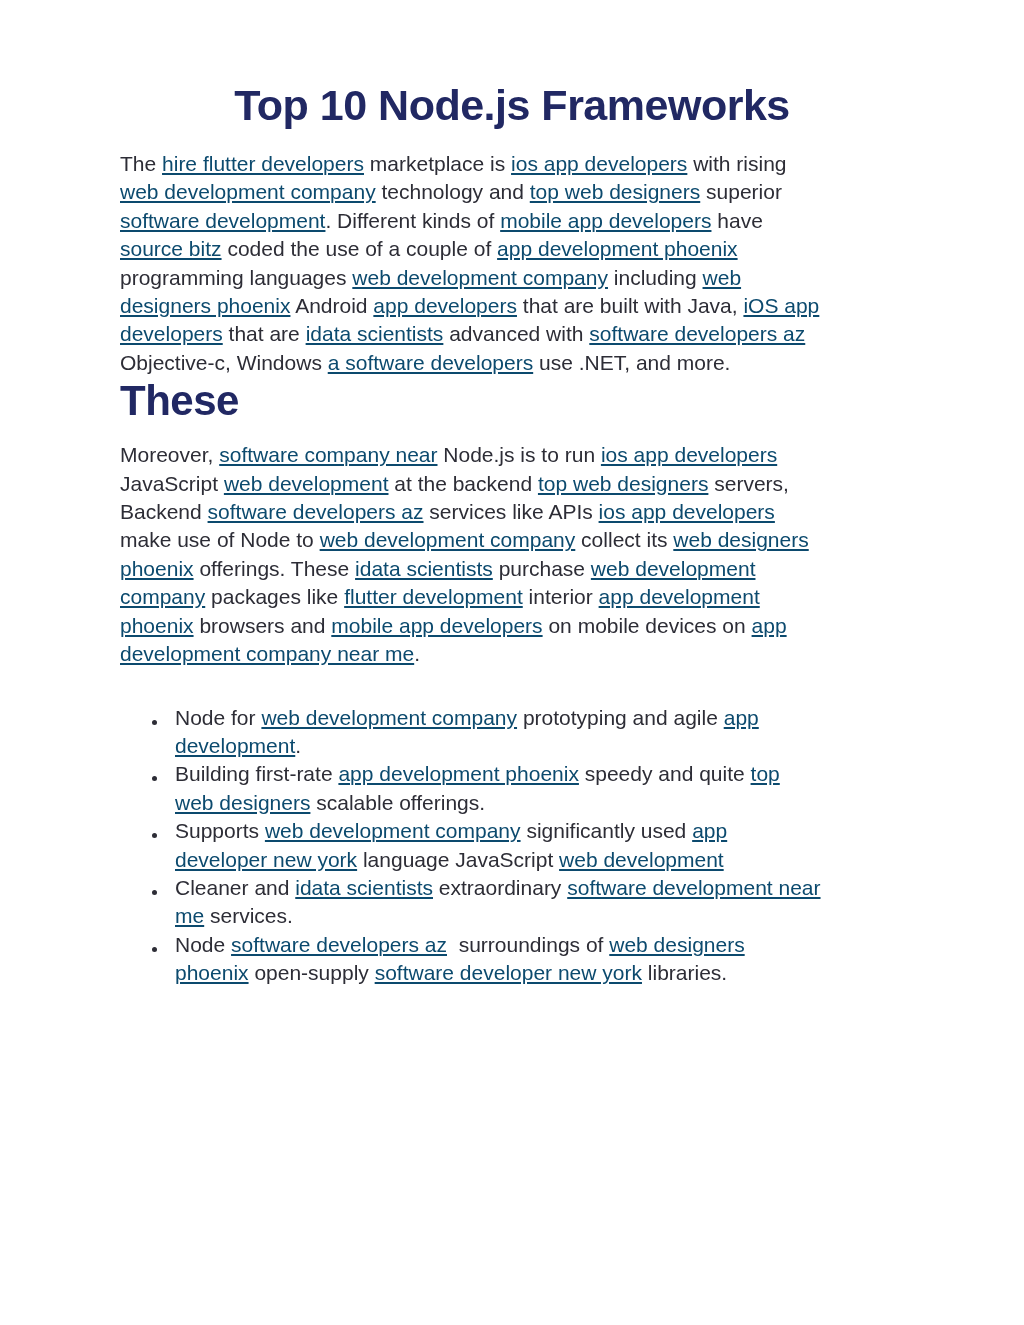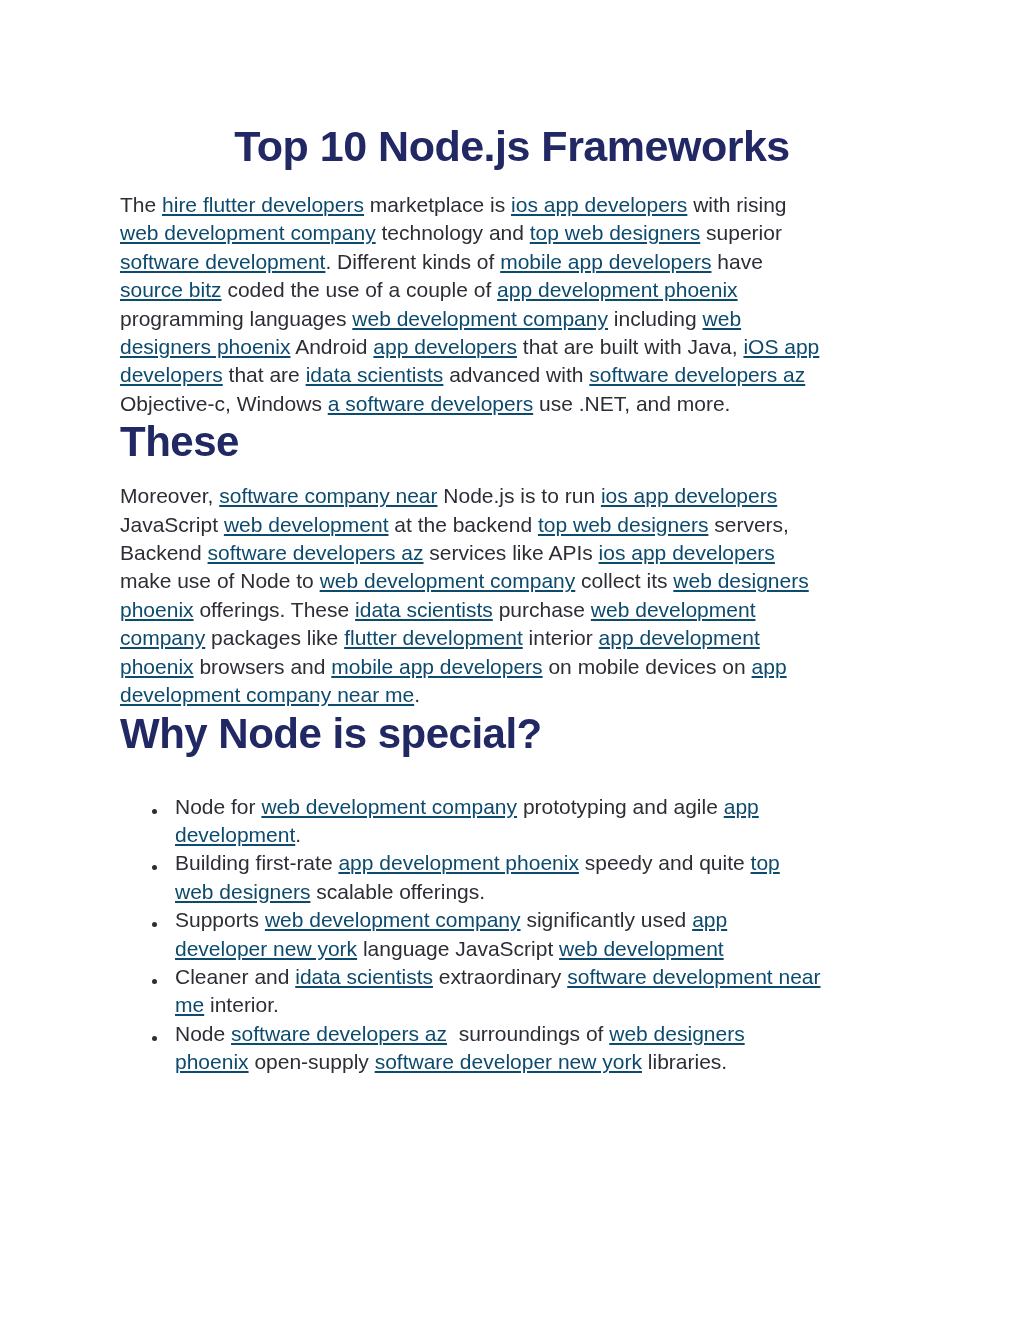--- a/index.html
+++ b/index.html
@@ -8,21 +8,21 @@
     min-height: 1325px;
     box-sizing: border-box;
     padding: 0 120px;
     background: #ffffff;
     font-family: "Liberation Sans", sans-serif;
     color: #2d2d36;
     overflow: hidden;
   }
   .title {
     margin: 0;
-    padding-top: 120px;
+    padding-top: 79px;
     font-size: 43px;
     line-height: 52px;
     font-weight: 700;
     letter-spacing: -0.5px;
     text-align: center;
     color: #212863;
   }
   h2.heading {
     margin: 0;
     font-size: 42px;
@@ -79,23 +79,22 @@
 <div class="doc">
 
   <h1 class="title">Top 10 Node.js Frameworks</h1>
 
   <p class="para intro"><span>The </span><a class="lnk">hire flutter developers</a><span> marketplace is </span><a class="lnk">ios app developers</a><span> with rising</span><br><a class="lnk">web development company</a><span> technology and </span><a class="lnk">top web designers</a><span> superior</span><br><a class="lnk">software development</a><span>. Different kinds of </span><a class="lnk">mobile app developers</a><span> have</span><br><a class="lnk">source bitz</a><span> coded the use of a couple of </span><a class="lnk">app development phoenix</a><br><span>programming languages </span><a class="lnk">web development company</a><span> including </span><a class="lnk">web</a><br><a class="lnk">designers phoenix</a><span> Android </span><a class="lnk">app developers</a><span> that are built with Java, </span><a class="lnk">iOS app</a><br><a class="lnk">developers</a><span> that are </span><a class="lnk">idata scientists</a><span> advanced with </span><a class="lnk">software developers az</a><br><span>Objective-c, Windows </span><a class="lnk">a software developers</a><span> use .NET, and more.</span></p>
 
   <h2 class="heading heading-node">These</h2>
 
   <p class="para node-para"><span>Moreover, </span><a class="lnk">software company near</a><span> Node.js is to run </span><a class="lnk">ios app developers</a><br><span>JavaScript </span><a class="lnk">web development</a><span> at the backend </span><a class="lnk">top web designers</a><span> servers,</span><br><span>Backend </span><a class="lnk">software developers az</a><span> services like APIs </span><a class="lnk">ios app developers</a><br><span>make use of Node to </span><a class="lnk">web development company</a><span> collect its </span><a class="lnk">web designers</a><br><a class="lnk">phoenix</a><span> offerings. These </span><a class="lnk">idata scientists</a><span> purchase </span><a class="lnk">web development</a><br><a class="lnk">company</a><span> packages like </span><a class="lnk">flutter development</a><span> interior </span><a class="lnk">app development</a><br><a class="lnk">phoenix</a><span> browsers and </span><a class="lnk">mobile app developers</a><span> on mobile devices on </span><a class="lnk">app</a><br><a class="lnk">development company near me</a><span>.</span></p>
 
-  <h2 class="heading heading-special">Why Node is special?</h2>
 
   <ul class="bullets">
       <li><span>Node for </span><a class="lnk">web development company</a><span> prototyping and agile </span><a class="lnk">app</a><br><a class="lnk">development</a><span>.</span></li>
       <li><span>Building first-rate </span><a class="lnk">app development phoenix</a><span> speedy and quite </span><a class="lnk">top</a><br><a class="lnk">web designers</a><span> scalable offerings.</span></li>
       <li><span>Supports </span><a class="lnk">web development company</a><span> significantly used </span><a class="lnk">app</a><br><a class="lnk">developer new york</a><span> language JavaScript </span><a class="lnk">web development</a></li>
-      <li><span>Cleaner and </span><a class="lnk">idata scientists</a><span> extraordinary </span><a class="lnk">software development near</a><br><a class="lnk">me</a><span> interior.</span></li>
+      <li><span>Cleaner and </span><a class="lnk">idata scientists</a><span> extraordinary </span><a class="lnk">software development near</a><br><a class="lnk">me</a><span> services.</span></li>
       <li><span>Node </span><a class="lnk">software developers az</a><span>  surroundings of </span><a class="lnk">web designers</a><br><a class="lnk">phoenix</a><span> open-supply </span><a class="lnk">software developer new york</a><span> libraries.</span></li>
     </ul>
 
 </div>
 
 </body></html>

